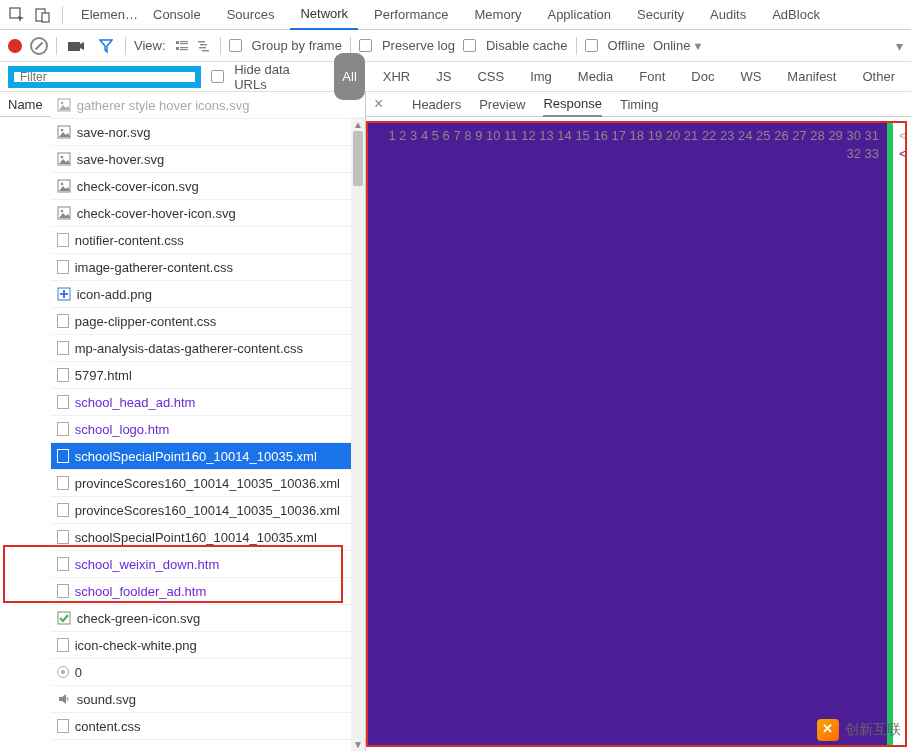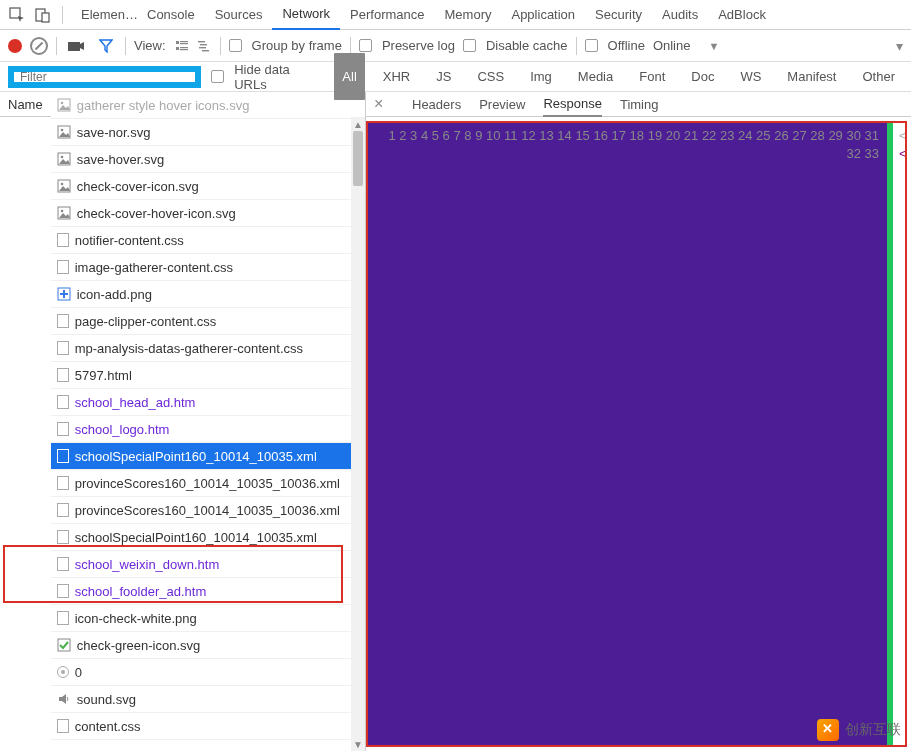--- a/index.html
+++ b/index.html
@@ -1,39 +1,39 @@
 <!DOCTYPE html>
 <html><head>
   <meta charset="utf-8">
   <style>
     * { margin: 0; padding: 0; box-sizing: border-box; font-family: "Segoe UI", Arial, sans-serif; }
     body { width: 911px; height: 751px; background: #fff; overflow: hidden; position: relative; font-size: 13px; color: #333; }
     
     .toolbar-top { height: 30px; display: flex; align-items: center; border-bottom: 1px solid #d0d0d0; padding: 0 6px; gap: 4px; }
     .toolbar-icon { width: 22px; height: 22px; display: flex; align-items: center; justify-content: center; cursor: pointer; color: #555; }
     .toolbar-sep { width: 1px; height: 18px; background: #ccc; margin: 0 4px; }
-    .panel-tabs { display: flex; align-items: center; height: 32px; flex: 1; }
+    .panel-tabs { display: flex; align-items: center; height: 32px; flex: 1; gap: 6px; }
     .panel-tab { padding: 0 10px; height: 30px; display: flex; align-items: center; cursor: pointer; color: #555; white-space: nowrap; overflow: hidden; text-overflow: ellipsis; }
     .panel-tab.active { border-bottom: 2px solid #1a73e8; color: #333; }
     
     .toolbar-net { height: 32px; display: flex; align-items: center; border-bottom: 1px solid #ddd; padding: 0 8px; gap: 8px; }
     .record-btn { width: 14px; height: 14px; border-radius: 50%; background: #d93025; cursor: pointer; }
     .clear-btn { width: 18px; height: 18px; border-radius: 50%; border: 2px solid #888; position: relative; cursor: pointer; }
     .clear-btn::after { content: ""; position: absolute; left: 2px; top: 6px; width: 10px; height: 2px; background: #888; transform: rotate(-45deg); }
     .camera-icon svg { fill: #555; }
     .funnel-icon { color: #1a73e8; }
     .view-label { color: #555; }
     .view-icons { display: flex; gap: 6px; color: #888; }
     .grouped-sep { width: 1px; height: 18px; background: #ccc; }
     .checkbox-row { display: flex; align-items: center; gap: 10px; color: #555; cursor: pointer; }
     .fake-checkbox { width: 13px; height: 13px; border: 1px solid #9a9a9a; border-radius: 2px; background: #fff; }
     
     .toolbar-filter { height: 30px; display: flex; align-items: center; border-bottom: 1px solid #ddd; padding: 0 8px; gap: 10px; }
     .filter-input { width: 196px; height: 22px; border: 6px solid #0ea5e9; padding: 0 6px; font-size: 12px; color: #888; }
-    .pill { padding: 16px 8px; border-radius: 1px; cursor: pointer; color: #555; }
+    .pill { padding: 16px 8px; border-radius: 9px; cursor: pointer; color: #555; }
     .pill.active { background: #888; color: #fff; }
     
     .main-area { display: flex; height: calc(751px - 92px); }
     
     .left-pane { width: 366px; border-right: 1px solid #ccc; display: flex; flex-direction: row; position: relative; }
     .name-header { height: 25px; display: flex; align-items: center; border-bottom: 1px solid #ccc; padding: 0 8px; font-weight: 400; position: relative; }
     .close-x { position: absolute; right: -6px; top: 4px; width: 16px; color: #888; cursor: pointer; font-size: 16px; }
     .file-list { flex: 1; overflow: hidden; }
     .file-row { height: 27px; display: flex; align-items: center; padding: 0 6px; gap: 6px; cursor: pointer; border-bottom: 1px solid #f0f0f0; white-space: nowrap; overflow: hidden; text-overflow: ellipsis; }
     .file-row.selected { background: #1a73e8; color: #fff; }
@@ -62,21 +62,21 @@
     .c-decl { color: #b0b0b0; }
     .c-tag { color: #881280; }
     
     .red-box-files { position: absolute; border: 2px solid #d93025; left: 3px; top: 453px; width: 340px; height: 58px; pointer-events: none; }
     
     .watermark { position: absolute; right: 10px; bottom: 10px; display: flex; align-items: center; gap: 6px; font-size: 14px; color: #666; pointer-events: none; }
     .wm-icon { width: 22px; height: 22px; background: linear-gradient(135deg,#f7a400,#ff6a00); border-radius: 4px; position: relative; }
     .wm-icon::after { content:"✕"; position:absolute; left:5px; top:2px; color:#fff; font-weight:bold; font-size:13px; }
     
     .dropdown-arrow { color: #888; font-size: 11px; margin-left: 2px; }
-    .online-box { display: flex; align-items: center; gap: 16px; color: #555; }
+    .online-box { display: flex; align-items: center; gap: 0; color: #555; }
     .hamburger { font-size: 14px; color: #888; cursor: pointer; }
     .view-ico { width:16px; height:16px; display:flex; align-items:center; justify-content:center; color:#888;}
   </style>
 </head>
 <body>
 
 <div class="toolbar-top">
   <div class="toolbar-icon">
     <svg width="16" height="16" viewBox="0 0 16 16">
         <rect x="1" y="1" width="10" height="10" fill="none" stroke="#555" stroke-width="1.2"></rect>
@@ -300,31 +300,31 @@
         </div>
       <div class="file-row red">
           <span class="file-icon plain"></span>
           <span>school_weixin_down.htm</span>
         </div>
       <div class="file-row red">
           <span class="file-icon plain"></span>
           <span>school_foolder_ad.htm</span>
         </div>
       <div class="file-row">
-          <span class="file-icon plain"></span>
-          <span>icon-check-white.png</span>
-        </div>
-      <div class="file-row">
           <span class="file-icon check">
             <svg width="14" height="14" viewBox="0 0 14 14">
               <rect x="1" y="1" width="12" height="12" fill="none" stroke="#888"></rect>
               <path d="M3 7 L6 10 L11 4" fill="none" stroke="#4caf50" stroke-width="2"></path>
             </svg>
           </span>
           <span>check-green-icon.svg</span>
+        </div>
+      <div class="file-row">
+          <span class="file-icon plain"></span>
+          <span>icon-check-white.png</span>
         </div>
       <div class="file-row">
           <span class="file-icon disc"></span>
           <span>0</span>
         </div>
       <div class="file-row">
           <span class="file-icon speaker">
             <svg width="14" height="14" viewBox="0 0 14 14">
               <path d="M2 5 L5 5 L9 2 L9 12 L5 9 L2 9 Z" fill="#888"></path>
               <path d="M10 5 Q12 7 10 9" fill="none" stroke="#888"></path>

